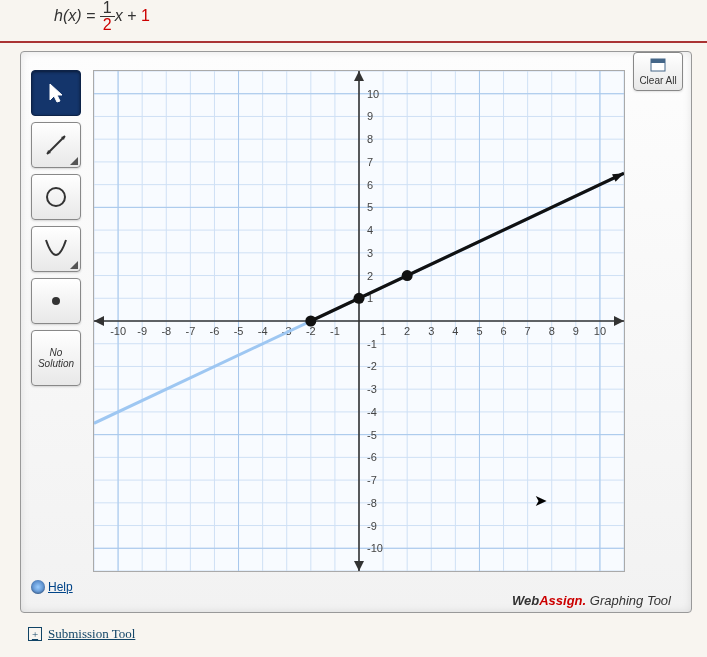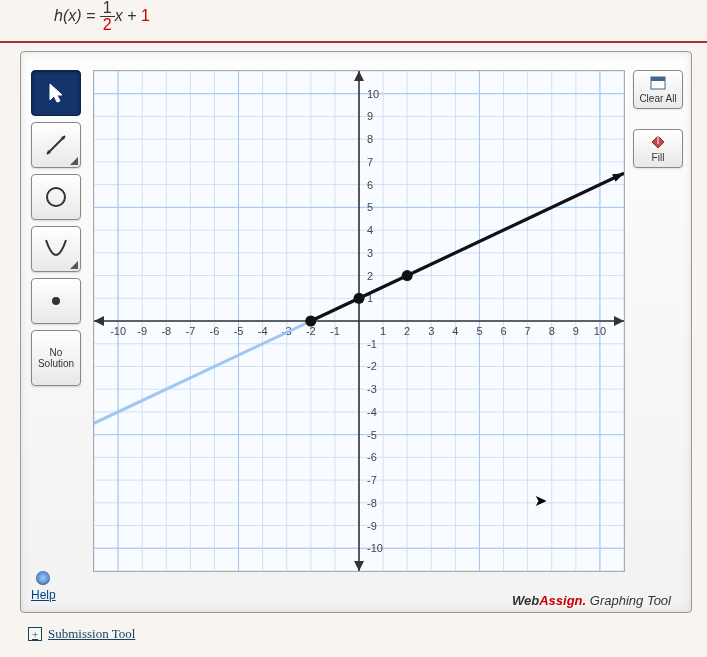--- a/index.html
+++ b/index.html
@@ -58,35 +58,35 @@
     justify-content: center;
     cursor: pointer;
     position: relative;
     box-shadow: 0 1px 2px rgba(0,0,0,0.15);
   }
   .tool-btn.selected {
     background: #14356b;
     border-color: #0d2348;
     box-shadow: inset 0 1px 3px rgba(0,0,0,0.5);
   }
-  .tool-btn.tall { height:54px; font-size:10px; text-align:center; line-height:1.1; color:#333;}
+  .tool-btn.tall { height:54px; font-size:10px; text-align:center; line-height:1.1; color:#333;font-style:italic;}
   .tool-corner {
     position:absolute; right:2px; bottom:2px; width:0; height:0;
     border-left: 8px solid transparent;
     border-bottom: 8px solid #555;
   }
 
   .right-tools {
     position: absolute;
     right: 6px;
-    top: 18px;
+    top: 0;
     width: 52px;
     display: flex;
     flex-direction: column;
-    gap: 20px;
+    gap: 8px;
   }
   .action-btn {
     width: 48px;
     border: 1px solid #888;
     border-radius: 4px;
     background: linear-gradient(#fff,#e8e8e8);
     display:flex; flex-direction:column; align-items:center; justify-content:center;
     font-size: 10px;
     color:#333;
     cursor:pointer;
@@ -109,29 +109,28 @@
     left: 440px;
     top: 420px;
     font-size: 16px;
     color:#000;
     pointer-events:none;
   }
 
   .help-link {
     position:absolute;
     left: 10px;
-    bottom: 10px;
+    bottom: 18px;
     display:flex;
     align-items:center;
     gap:3px;
     color:#048;
     font-size:12px;
     text-decoration: underline;
     cursor:pointer;
-    flex-direction:column;
   }
   .help-icon {
     width:14px;height:14px;border-radius:50%;
     background: radial-gradient(#9cf,#36a);
     box-shadow: inset 0 -1px 2px rgba(0,0,0,0.3);
   }
 
   .branding {
     position:absolute;
     right: 20px;
@@ -215,29 +214,20 @@
 
   <div class="right-tools">
     <div class="action-btn">
       <div class="ic">
           <svg width="16" height="14">
             <rect x="1" y="1" width="14" height="12" fill="#fff" stroke="#468"></rect>
             <rect x="1" y="1" width="14" height="4" fill="#468"></rect>
           </svg>
         </div>
       <span>Clear All</span>
-    </div>
-    <div class="action-btn">
-      <div class="ic">
-          <svg width="16" height="16">
-            <path d="M8 2 L14 8 L8 14 L2 8 Z" fill="#c44" stroke="#833"></path>
-            <path d="M8 2 L8 10" stroke="#fff"></path>
-          </svg>
-        </div>
-      <span>Fill</span>
     </div>
   </div>
 
   <div class="plot-area">
     <svg id="plot-svg" width="530" height="500">
         <line x1="0" y1="0" x2="0" y2="500" stroke="#cfe0f5" stroke-width="1"></line>
         <line x1="24.09090909090909" y1="0" x2="24.09090909090909" y2="500" stroke="#cfe0f5" stroke-width="1"></line>
         <line x1="48.18181818181818" y1="0" x2="48.18181818181818" y2="500" stroke="#cfe0f5" stroke-width="1"></line>
         <line x1="72.27272727272727" y1="0" x2="72.27272727272727" y2="500" stroke="#cfe0f5" stroke-width="1"></line>
         <line x1="96.36363636363636" y1="0" x2="96.36363636363636" y2="500" stroke="#cfe0f5" stroke-width="1"></line>

